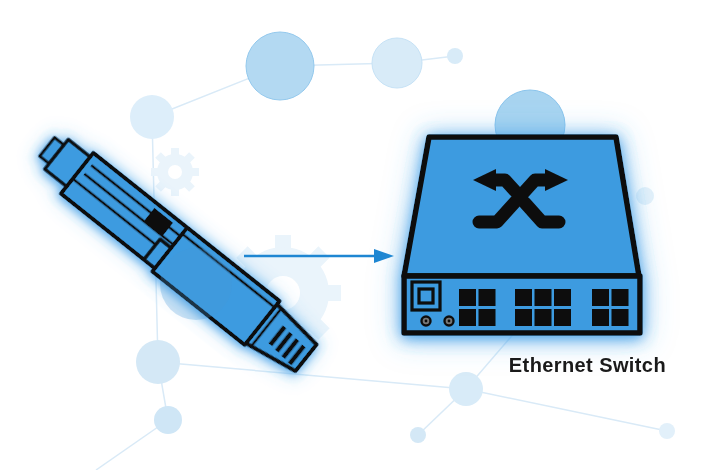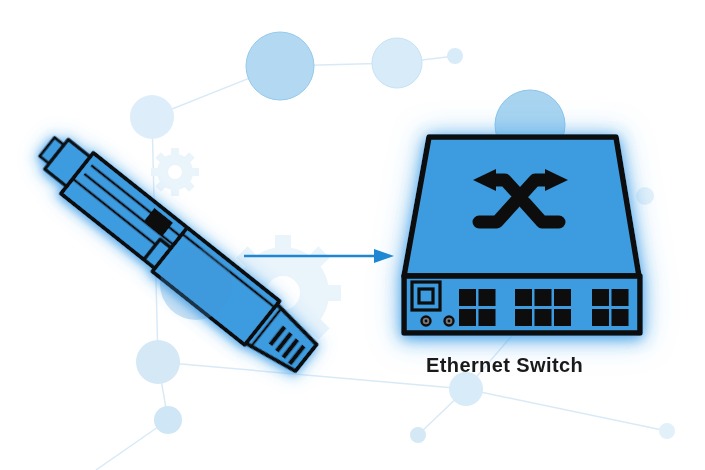--- a/index.html
+++ b/index.html
@@ -3,21 +3,21 @@
 <meta charset="utf-8">
 <style>
   html,body{margin:0;padding:0;}
   body{
     width:705px;height:470px;overflow:hidden;background:#ffffff;
     font-family:"Liberation Sans", sans-serif;position:relative;
   }
   #stage{position:absolute;left:0;top:0;width:705px;height:470px;}
   #switch-label{
     position:absolute;left:426px;top:354px;width:240px;
-    text-align:left;font-size:20px;font-weight:bold;
+    text-align:right;font-size:20px;font-weight:bold;
     letter-spacing:0.4px;color:var(--label-color,#1a1a1a);
     user-select:none;
   }
 </style>
 </head>
 <body>
 
 <svg id="stage" viewBox="0 0 705 470" aria-hidden="true">
   <defs>
     <filter id="glowSmall" x="-40%" y="-40%" width="180%" height="180%">

